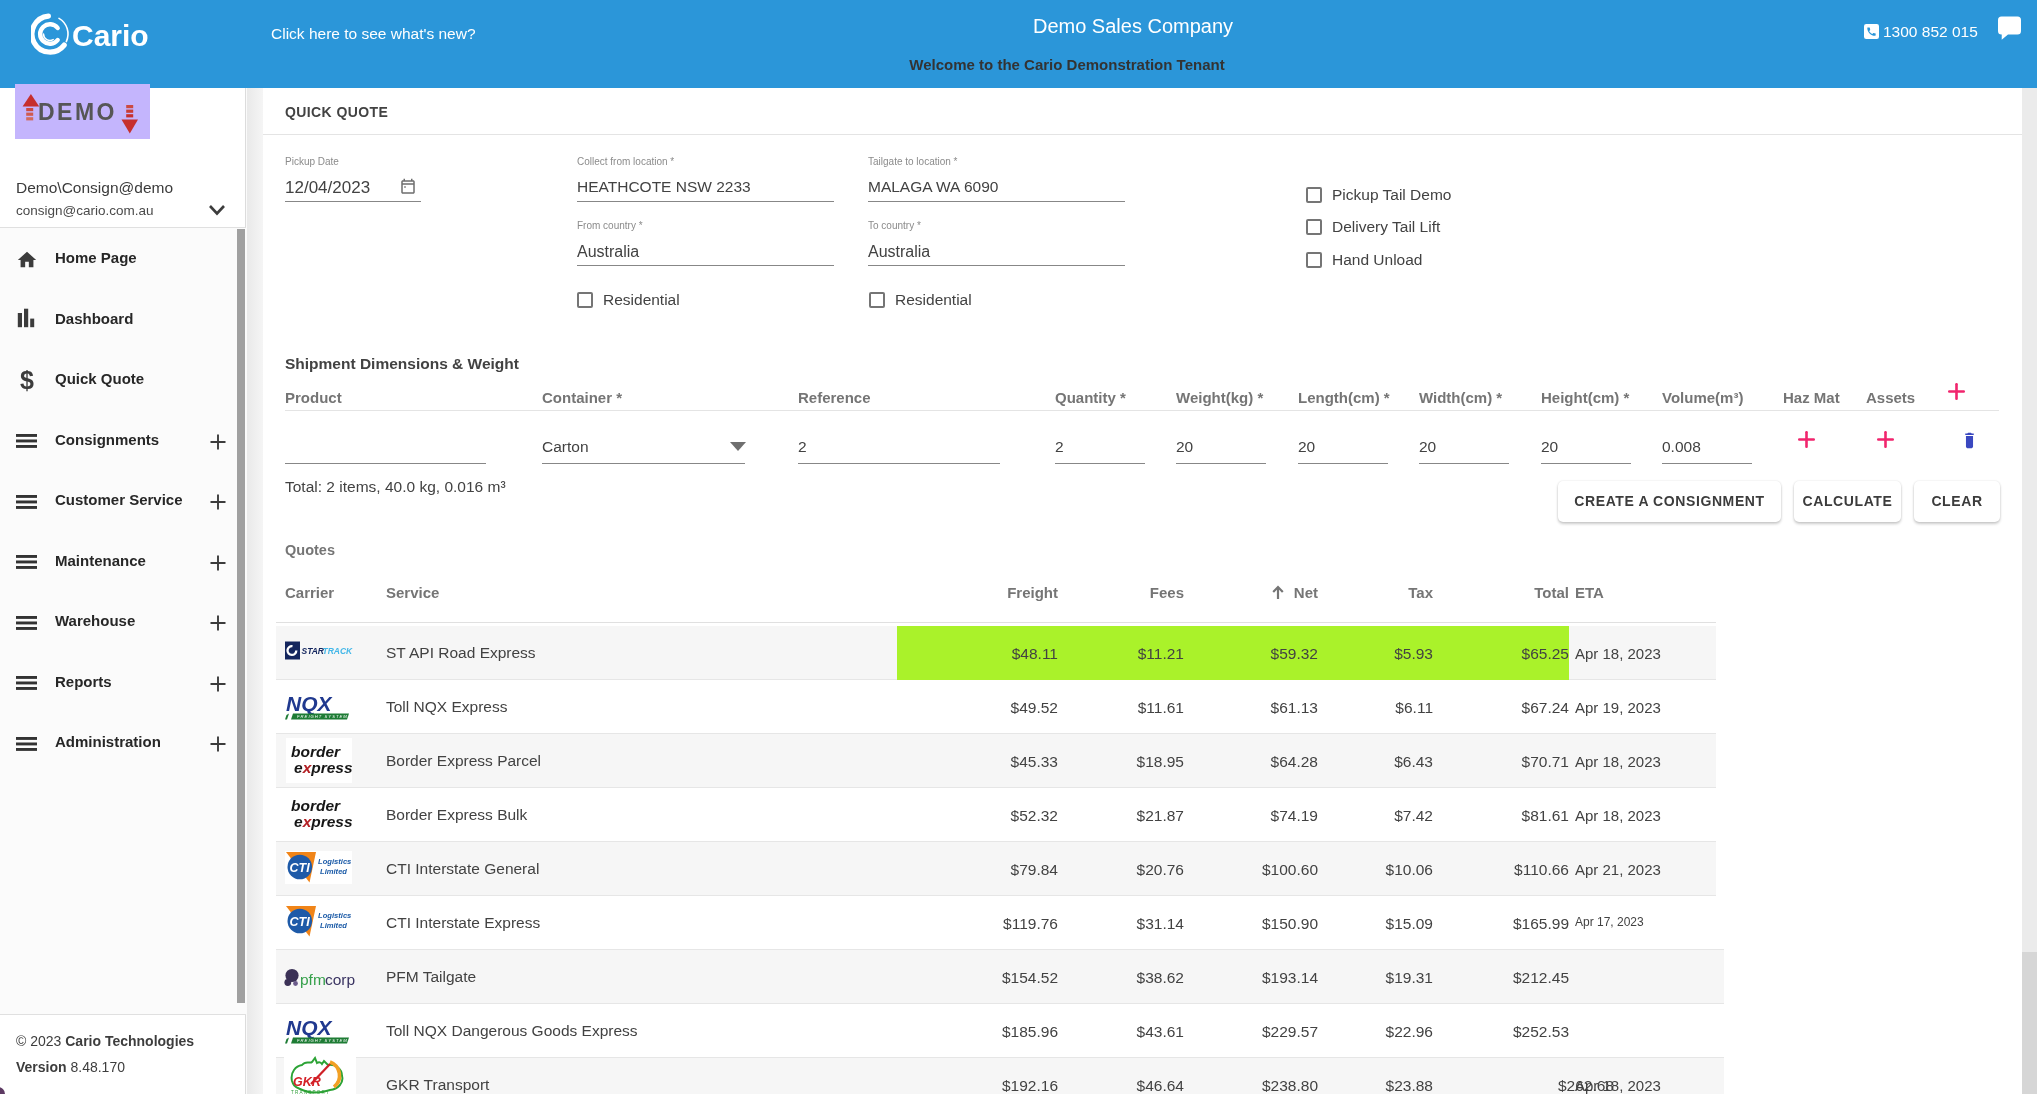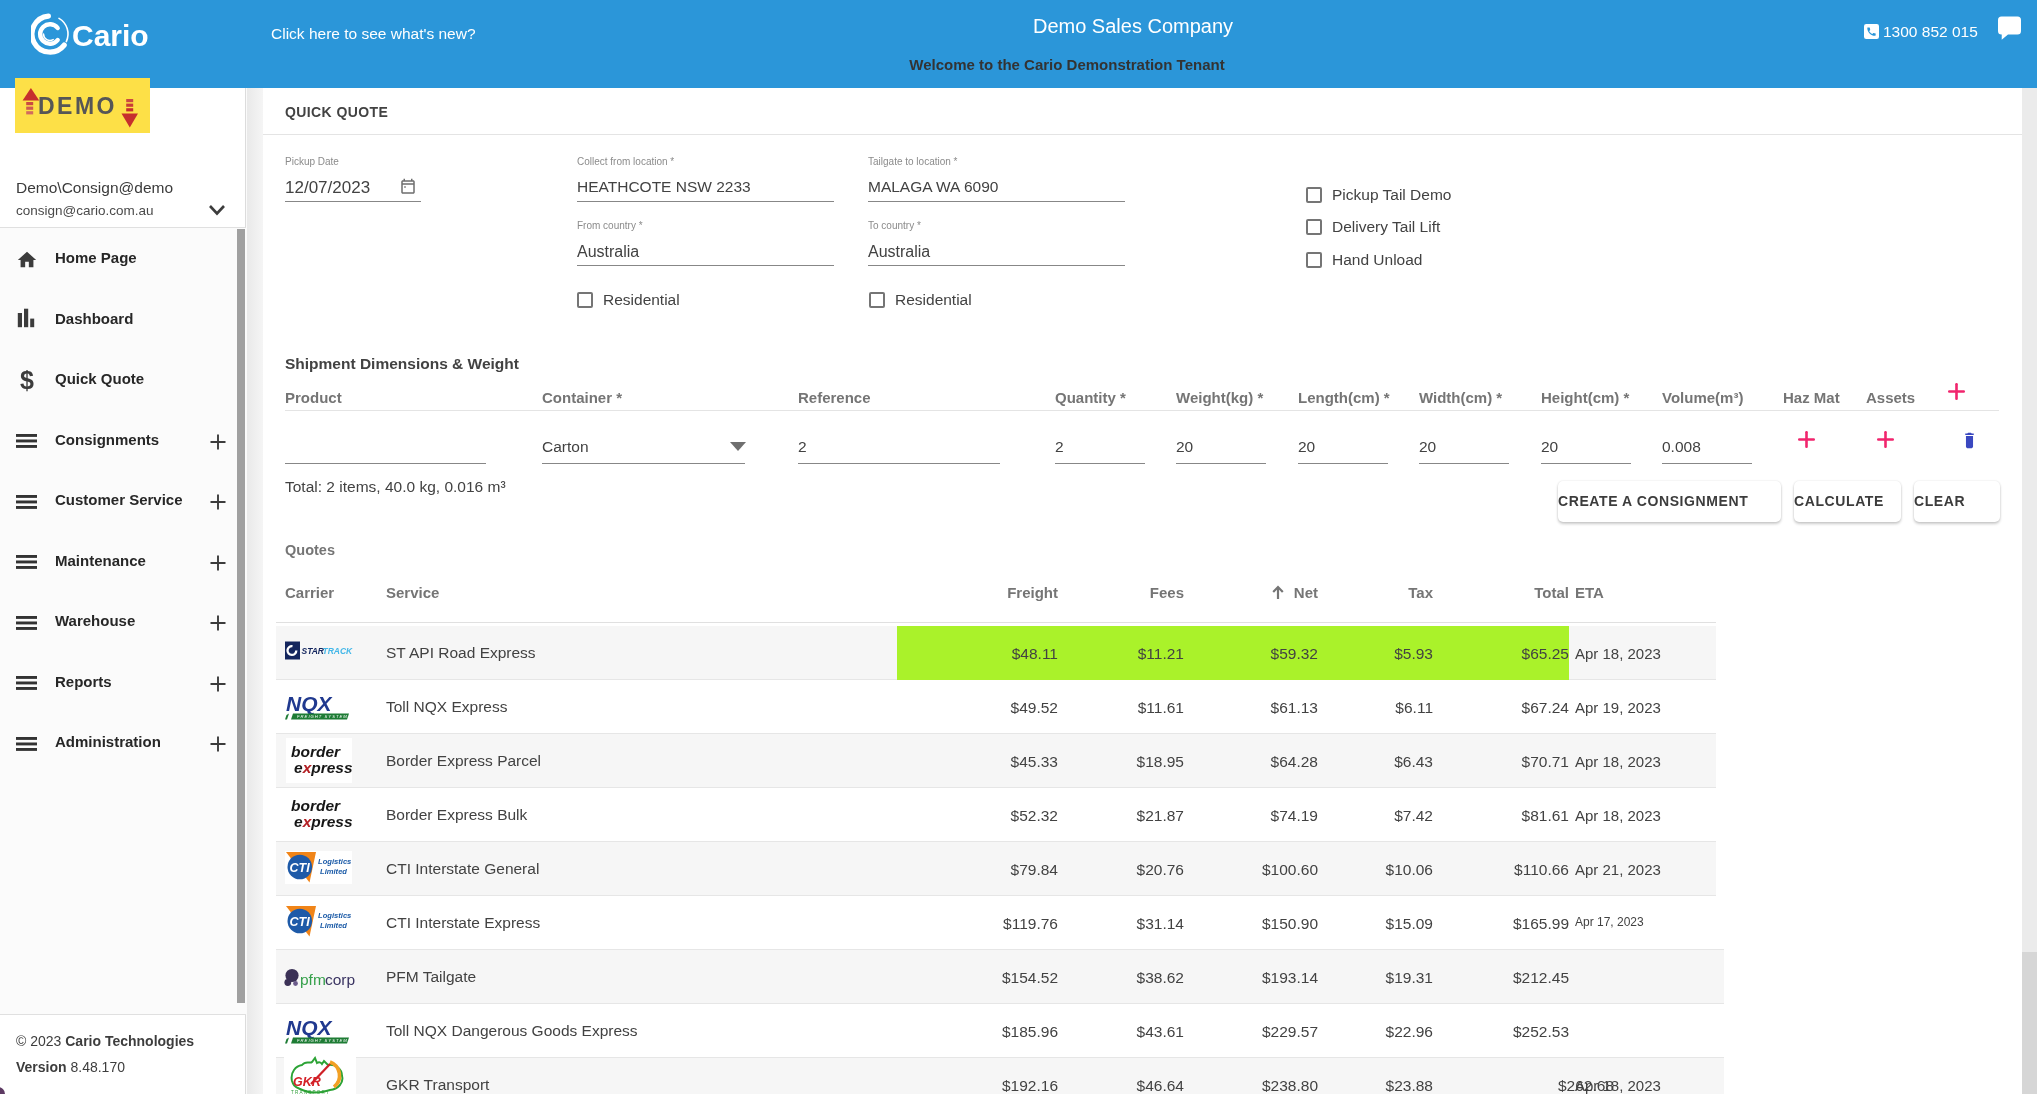--- a/index.html
+++ b/index.html
@@ -4,21 +4,21 @@
 <style>
 *{margin:0;padding:0;box-sizing:border-box}
 html,body{width:2037px;height:1094px;overflow:hidden;background:#fafafa;font-family:"Liberation Sans",sans-serif;}
 .abs{position:absolute}
 .lbl{color:#8b8b8b;font-size:10px}
 .val{color:#424242;font-size:15.5px}
 .bhead{color:#757575;font-weight:bold;font-size:15px}
 .num{color:#424242;font-size:15.5px;text-align:right}
 .und{position:absolute;height:1.4px;background:#878787}
 .cb{position:absolute;width:16px;height:16px;border:2px solid #757575;border-radius:2px;background:#fff}
-.btn{position:absolute;height:41px;background:#fff;border-radius:5px;box-shadow:0 2px 3px rgba(0,0,0,.2),0 0 2px rgba(0,0,0,.12);color:#3c3c3c;font-size:14px;font-weight:bold;letter-spacing:.6px;text-align:left;line-height:41px}
+.btn{position:absolute;height:41px;background:#fff;border-radius:5px;box-shadow:0 2px 3px rgba(0,0,0,.2),0 0 2px rgba(0,0,0,.12);color:#3c3c3c;font-size:14px;font-weight:bold;letter-spacing:.6px;text-align:center;line-height:41px}
 .nvt{color:#272727;font-size:15px;font-weight:bold}
 </style>
 </head>
 <body>
 
 <div class="abs" id="hdr" style="left:0;top:0;width:2037px;height:88px;background:#2b96d9"></div>
 <div class="abs" id="cariologo" style="left:31px;top:13px"><svg width="130" height="46" viewBox="0 0 130 46">
 <path d="M17.4 3.1 A18 18 0 1 0 33.2 32.1" stroke="#fff" stroke-width="5.2" fill="none" stroke-linecap="round"></path>
 <path d="M28 5.4 A18 18 0 0 1 35.3 28.6" stroke="#fff" stroke-width="1.6" fill="none" stroke-linecap="round"></path>
 <path d="M26.7 15 A9.8 9.8 0 1 0 26.7 27" stroke="#fff" stroke-width="4.4" fill="none" stroke-linecap="round"></path>
@@ -31,21 +31,21 @@
 <div class="abs" id="phoneico" style="left:1864px;top:24px"><svg width="15" height="15" viewBox="0 0 24 24">
       <rect width="24" height="24" rx="3.5" fill="#fff"></rect>
       <path fill="#2b96d9" d="M17.9 14.9c-.9 0-1.8-.15-2.6-.42-.26-.09-.55-.02-.76.18l-1.17 1.47c-2.1-1-4.07-2.9-5.12-5.08l1.45-1.24c.2-.21.27-.5.18-.76-.27-.8-.41-1.69-.41-2.6 0-.4-.34-.74-.74-.74H6.15c-.4 0-.89.18-.89.74 0 6.83 5.68 12.5 12.64 12.5.53 0 .74-.47.74-.88v-2.43c0-.4-.33-.74-.74-.74z"></path>
     </svg></div>
 <div class="abs" style="left:1883px;top:23px;color:#fff;font-size:15.5px">1300 852 015</div>
 <div class="abs" id="chatico" style="left:1997px;top:15px"><svg width="25" height="25" viewBox="0 0 25 25">
       <path fill="#fff" d="M4.5 1.5h16a3.5 3.5 0 0 1 3.5 3.5v11a3.5 3.5 0 0 1-3.5 3.5H11l-6.3 5.3.05-5.3h-.25A3.5 3.5 0 0 1 1 16V5a3.5 3.5 0 0 1 3.5-3.5z"></path>
     </svg></div>
 
 <div class="abs" style="left:0;top:88px;width:246px;height:1006px;background:#fff;border-right:1px solid #dcdcdc"></div>
-<div class="abs" id="demologo" style="left:15px;top:78px;width:135px;height:55px;background:#fde047"><svg width="135" height="55" viewBox="0 0 135 55">
+<div class="abs" id="demologo" style="left:15px;top:84px;width:135px;height:55px;background:#c4b5fd"><svg width="135" height="55" viewBox="0 0 135 55">
 <polygon points="7.6,22.4 15.9,10 24.2,22.4" fill="#c62f2d"></polygon>
 <rect x="11.2" y="24" width="7" height="3.2" fill="#cb4a42"></rect>
 <rect x="11.2" y="28.6" width="7" height="3.2" fill="#cf5a50"></rect>
 <rect x="11.2" y="33.2" width="7" height="3.2" fill="#d26a5e"></rect>
 <text x="23" y="36" font-family="Liberation Sans" font-size="23" font-weight="bold" letter-spacing="2.5" fill="#565656">DEMO</text>
 <rect x="111.2" y="21" width="7" height="3.2" fill="#cb4a42"></rect>
 <rect x="111.2" y="25.6" width="7" height="3.2" fill="#c93c36"></rect>
 <rect x="111.2" y="30.2" width="7" height="3.2" fill="#c62f2d"></rect>
 <polygon points="106.5,35.6 123,35.6 114.8,49.5" fill="#c62f2d"></polygon>
 </svg></div>
@@ -150,21 +150,21 @@
 <div class="abs" style="left:16px;top:1033px;color:#3d3d3d;font-size:14px">© 2023 <b>Cario Technologies</b></div>
 <div class="abs" style="left:16px;top:1059px;color:#3d3d3d;font-size:14px"><b>Version</b> 8.48.170</div>
 <div class="abs" style="left:-9px;top:1087px;width:14px;height:14px;border-radius:50%;background:#5d3a63"></div>
 
 <div class="abs" style="left:247px;top:88px;width:16px;height:1006px;background:linear-gradient(to right,#e9e9e9,#f5f5f5)"></div>
 <div class="abs" style="left:263px;top:88px;width:1759px;height:1006px;background:#fff"></div>
 <div class="abs" style="left:285px;top:104px;color:#424242;font-size:14px;font-weight:bold;letter-spacing:.4px">QUICK QUOTE</div>
 <div class="abs" style="left:263px;top:134px;width:1759px;height:1px;background:#e4e4e4"></div>
 
 <div class="abs lbl" style="left:285px;top:156px">Pickup Date</div>
-<div class="abs val" style="left:285px;top:178px;font-size:17px">12/07/2023</div>
+<div class="abs val" style="left:285px;top:178px;font-size:17px">12/04/2023</div>
 <div class="abs" id="calico" style="left:399px;top:178px"><svg width="18" height="18" viewBox="0 0 24 24">
       <path fill="#6e6e6e" d="M19 3h-1V1h-2v2H8V1H6v2H5c-1.11 0-2 .9-2 2v14c0 1.1.89 2 2 2h14c1.1 0 2-.9 2-2V5c0-1.1-.9-2-2-2zm0 16H5V9h14v10zM5 7V5h14v2H5zm4 6H7v-2h2v2z"></path>
     </svg></div>
 <div class="und" style="left:285px;top:201px;width:136px"></div>
 <div class="abs lbl" style="left:577px;top:156px">Collect from location *</div>
 <div class="abs val" style="left:577px;top:178px;font-size:15.5px">HEATHCOTE NSW 2233</div>
 <div class="und" style="left:577px;top:201px;width:257px"></div>
 <div class="abs lbl" style="left:868px;top:156px">Tailgate to location *</div>
 <div class="abs val" style="left:868px;top:178px;font-size:15.5px">MALAGA WA 6090</div>
 <div class="und" style="left:868px;top:201px;width:257px"></div>

